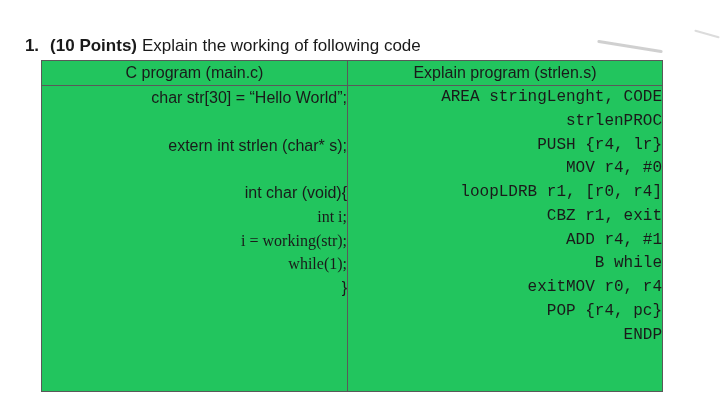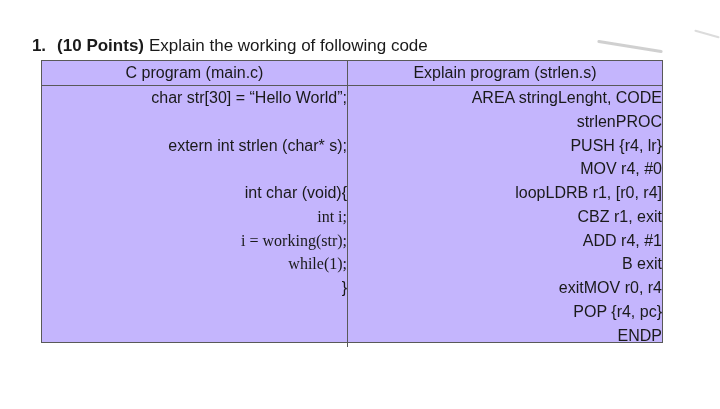--- a/index.html
+++ b/index.html
@@ -13,42 +13,42 @@
     height: 409px;
     background: #ffffff;
     font-family: "Liberation Sans", sans-serif;
     color: #1a1a1a;
     overflow: hidden;
   }
 
   
   .heading {
     position: absolute;
-    left: 13px;
+    left: 6px;
     top: 13px;
     font-size: 17px;
     line-height: 22px;
     white-space: pre;
   }
   .heading .bold { font-weight: bold; }
   .heading .num { margin-right: 11px; }
   .heading .points { margin-right: 5px; }
 
   
   .qtable {
     position: absolute;
     left: 41px;
     top: 60px;
     width: 622px;
-    height: 283px;
+    height: 332px;
     border: 1px solid #595959;
     box-sizing: border-box;
     display: flex;
     flex-direction: column;
-    background: #c4b5fd;
+    background: #22c55e;
   }
   .thead {
     display: flex;
     height: 24px;
     border-bottom: 1px solid #595959;
     flex: none;
   }
   .th {
     font-size: 16px;
     text-align: center;
@@ -73,20 +73,21 @@
     flex: none;
     border-right: 1px solid #595959;
     box-sizing: border-box;
     padding-left: 46px;
     overflow: hidden;
   }
   .col-asm {
     flex: 1;
     padding-left: 9px;
     overflow: hidden;
+    font-family: Liberation Mono, monospace;
   }
   .code-line {
     height: 23.77px;
     line-height: 23.77px;
     font-size: 16px;
     white-space: pre;
   }
   .indent-1 { padding-left: 20px; font-family: Liberation Serif, serif; }
   .asm-label {
     display: inline-block;
@@ -142,21 +143,21 @@
           <div class="code-line indent-0">}</div>
         </div>
       <div class="col-asm">
           <div class="code-line"><span class="asm-label"></span><span>AREA stringLenght, CODE</span></div>
           <div class="code-line"><span class="asm-label">strlen</span><span>PROC</span></div>
           <div class="code-line"><span class="asm-label"></span><span>PUSH {r4, lr}</span></div>
           <div class="code-line"><span class="asm-label"></span><span>MOV r4, #0</span></div>
           <div class="code-line"><span class="asm-label">loop</span><span>LDRB r1, [r0, r4]</span></div>
           <div class="code-line"><span class="asm-label"></span><span>CBZ r1, exit</span></div>
           <div class="code-line"><span class="asm-label"></span><span>ADD r4, #1</span></div>
-          <div class="code-line"><span class="asm-label"></span><span>B exit</span></div>
+          <div class="code-line"><span class="asm-label"></span><span>B while</span></div>
           <div class="code-line"><span class="asm-label">exit</span><span>MOV r0, r4</span></div>
           <div class="code-line"><span class="asm-label"></span><span>POP {r4, pc}</span></div>
           <div class="code-line"><span class="asm-label"></span><span>ENDP</span></div>
         </div>
     </div>
   </div>
 
   <div class="streak-1"></div>
   <div class="streak-2"></div>
 

